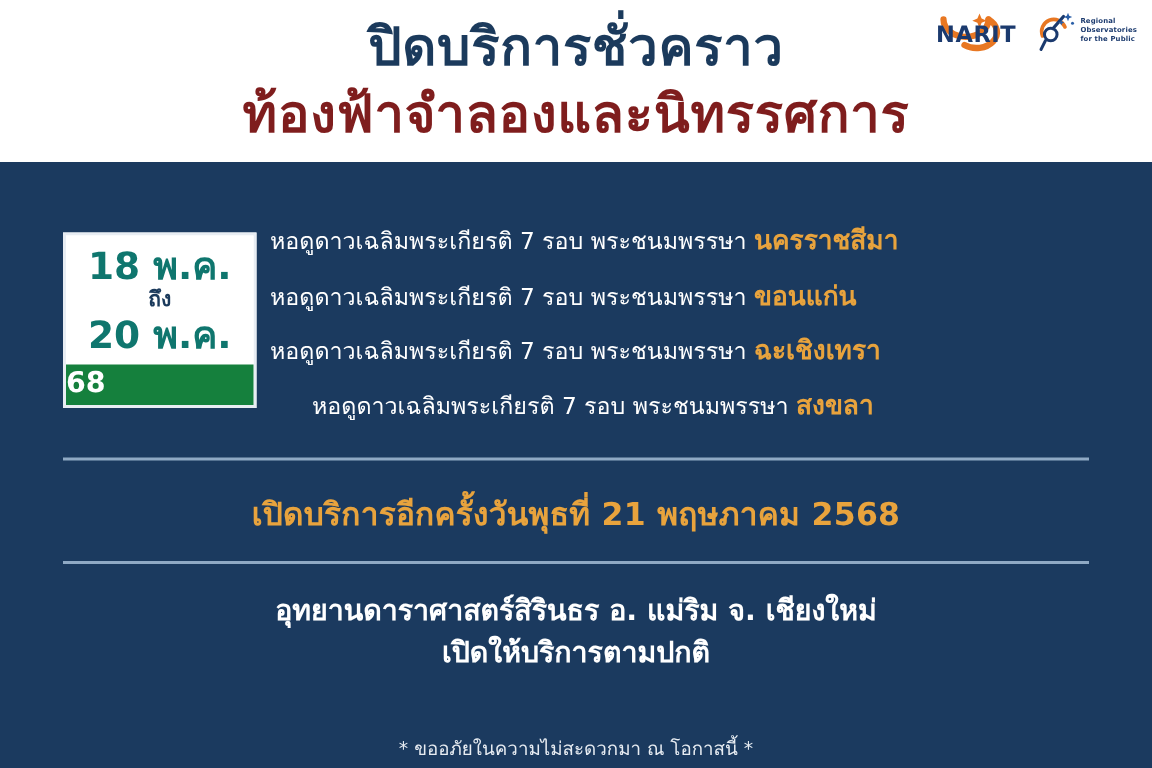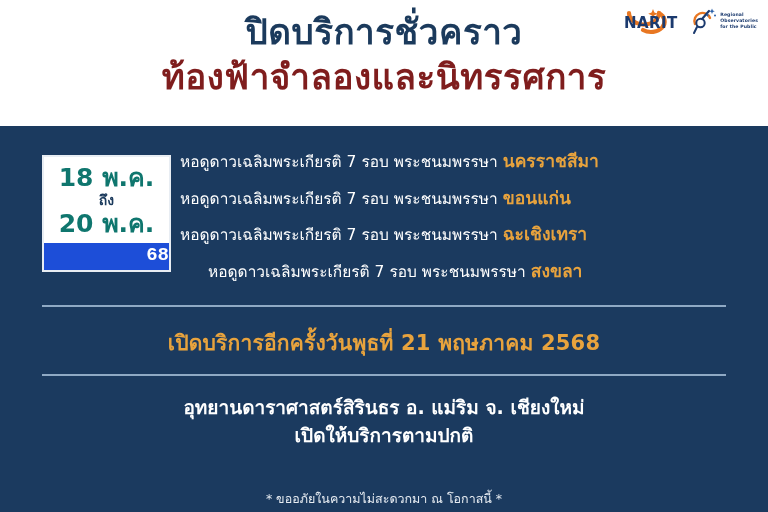--- a/index.html
+++ b/index.html
@@ -11,21 +11,21 @@
   #poster {
     position:relative;
     width:768px; height:512px;
     background:#1b3a5f;
   }
 
   
   .header {
     position:absolute;
     top:0; left:0; right:0;
-    height:126px;
+    height:108px;
     background:#ffffff;
     overflow:hidden;
   }
   .title-block {
     position:absolute;
     left:0; right:0; top:10px;
     text-align:center;
   }
   .title-line1 {
     font-size:35px;
@@ -96,28 +96,27 @@
     line-height:1.12;
     white-space:nowrap;
   }
   .date-mid {
     font-size:14px;
     font-weight:bold;
     color:#1b3a5c;
     line-height:1.25;
   }
   .date-year {
-    background:#1d4ed8;
+    background:#15803d;
     color:#ffffff;
     font-size:19px;
     font-weight:bold;
-    text-align:right;
+    text-align:left;
     padding:2px 0 4px;
     line-height:1.15;
-    font-family:Liberation Mono, monospace;
   }
 
   
   .obs-list {
     position:absolute;
     left:180px; top:27px;
     right:18px;
   }
   .obs-row {
     font-size:15.5px;

